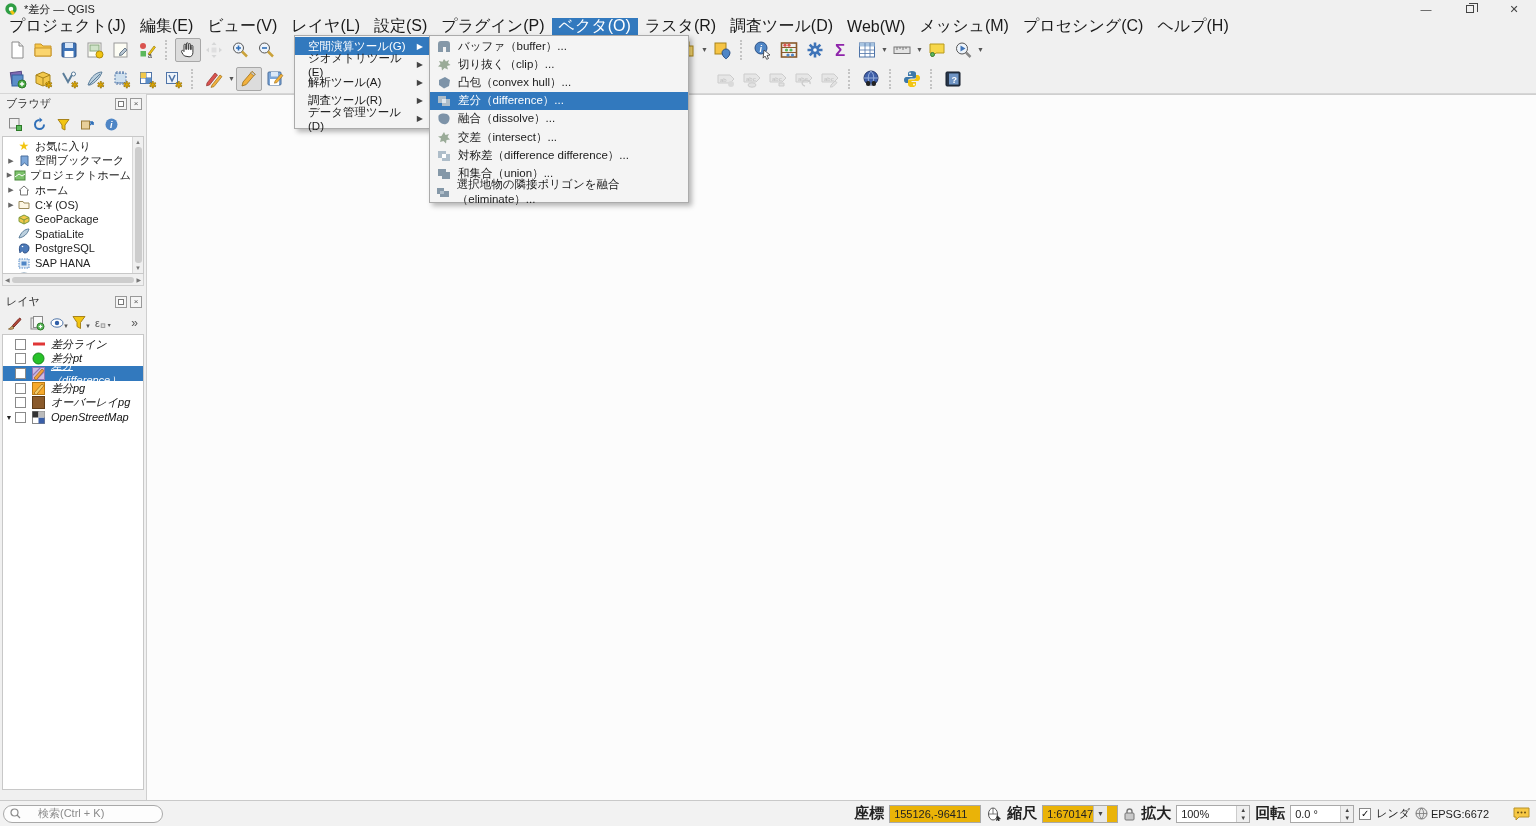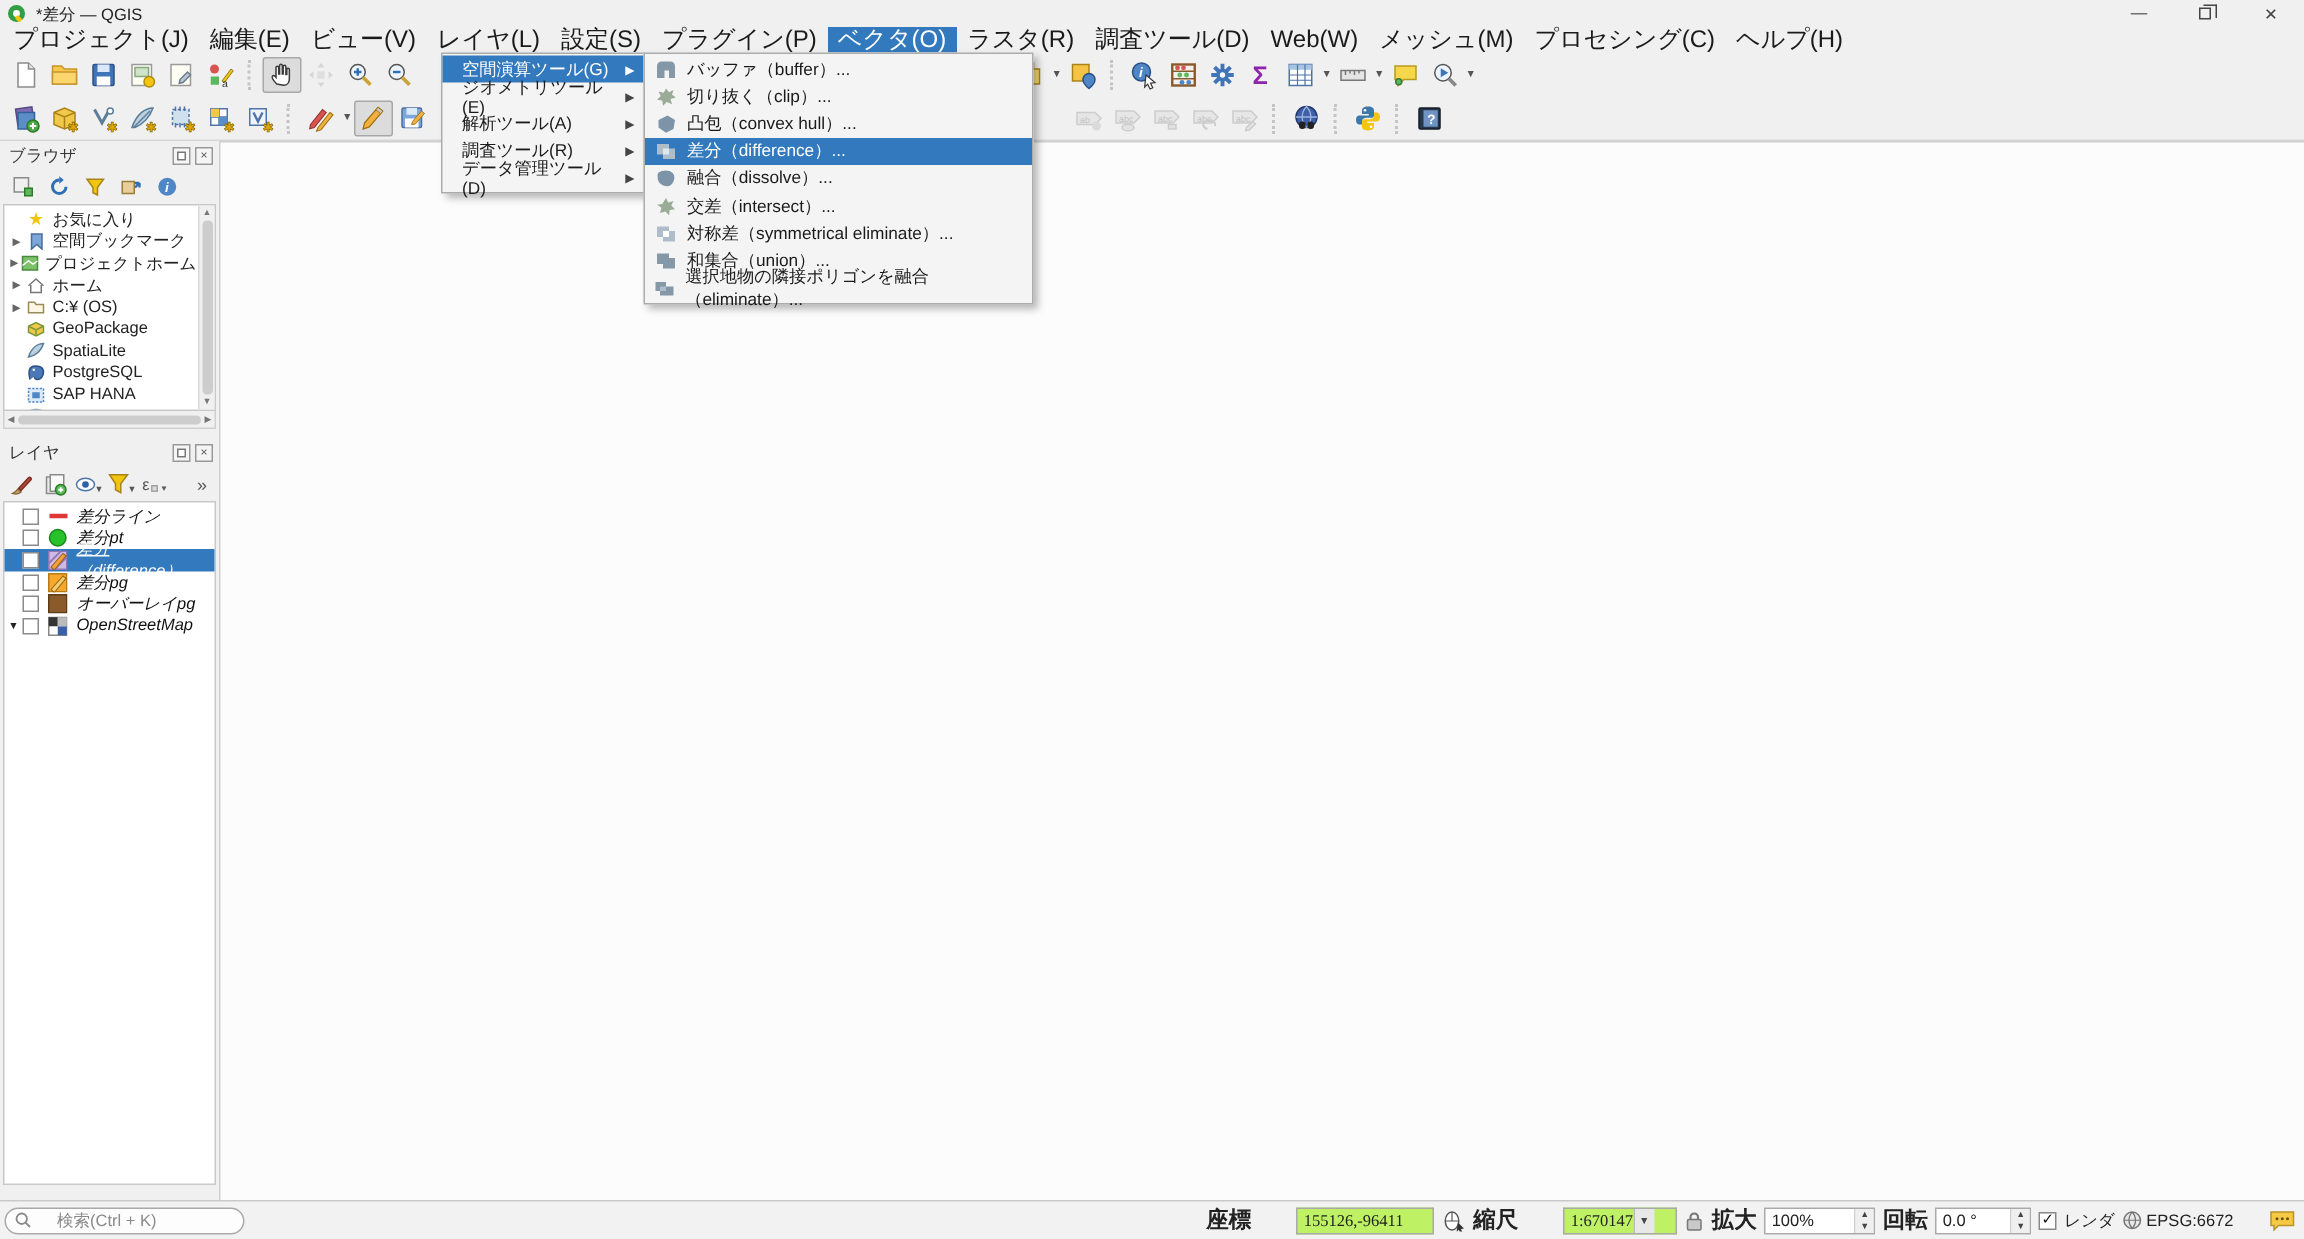--- a/index.html
+++ b/index.html
@@ -73,21 +73,21 @@
   .smenu { left:429px; top:35px; width:260px; }
   .smenu .smrow { height:18.2px; display:flex; align-items:center; padding:0 6px 0 5px; font-size:11.5px; }
   .smrow .smicon { width:18px; height:14px; margin-right:5px; display:flex; align-items:center; justify-content:center; }
   .smrow.active { background:var(--accent); color:#fff; }
 
   
   .statusbar { position:absolute; left:0; bottom:0; width:1536px; height:26px; background:#f2f2f2; border-top:1px solid #c9c9c9; display:flex; align-items:center; padding:0 6px 0 3px; font-size:11px; color:#222; }
   .searchbox { width:160px; height:18px; border:1px solid #a9a9a9; border-radius:9px; background:#fdfdfd; display:flex; align-items:center; padding:0 6px; gap:17px; color:#8a8a8a; }
   .sb-right { margin-left:auto; display:flex; align-items:center; gap:5px; }
   .sb-label { font-size:15px; color:#222; font-weight:bold; }
-  .sb-input { height:18px; border:1px solid #a9a9a9; background:#bef264; padding:0 4px; font-size:11px; font-family:Liberation Serif, serif; display:flex; align-items:center;margin-left:25px; }
+  .sb-input { height:18px; border:1px solid #a9a9a9; background:#eab308; padding:0 4px; font-size:11px; font-family:Liberation Sans, sans-serif; display:flex; align-items:center; }
   .coord { width:92px; } .scale { width:76px; justify-content:flex-start; }
   .combo-btn { width:14px; height:16px; background:#e8e8e8; border-left:1px solid #bbb; display:flex; align-items:center; justify-content:center; font-size:7px; color:#444; margin-right:-4px; }
   .spinbox { width:74px; height:18px; border:1px solid #a9a9a9; background:#fff; display:flex; align-items:center; }
   .spinbox .val { flex:1; padding-left:4px; }
   .spins { width:13px; display:flex; flex-direction:column; border-left:1px solid #ccc; }
   .spins span { font-size:6px; text-align:center; color:#444; line-height:8px; background:#efefef; }
   .sb-check { width:12px; height:12px; border:1px solid #888; background:#fff; display:flex; align-items:center; justify-content:center; font-size:10px; color:#111; }
   .crs { display:flex; align-items:center; gap:3px; }
 </style>
 </head>
@@ -760,21 +760,21 @@
       </span>
       <span>交差（intersect）...</span>
     </div>
   <div class="smrow">
       <span class="smicon">
         <svg width="14" height="13" viewBox="0 0 14 13">
           <path d="M1 2h8v3h4v7H5V9H1z" fill="#aebdc9"></path>
           <path d="M5 5h4v4H5z" fill="#fff"></path>
         </svg>
       </span>
-      <span>対称差（symmetrical eliminate）...</span>
+      <span>対称差（difference difference）...</span>
     </div>
   <div class="smrow">
       <span class="smicon">
         <svg width="14" height="13" viewBox="0 0 14 13">
           <path d="M1 2h8v3h4v7H5V9H1z" fill="#8598a8"></path>
         </svg>
       </span>
       <span>和集合（union）...</span>
     </div>
   <div class="smrow">

